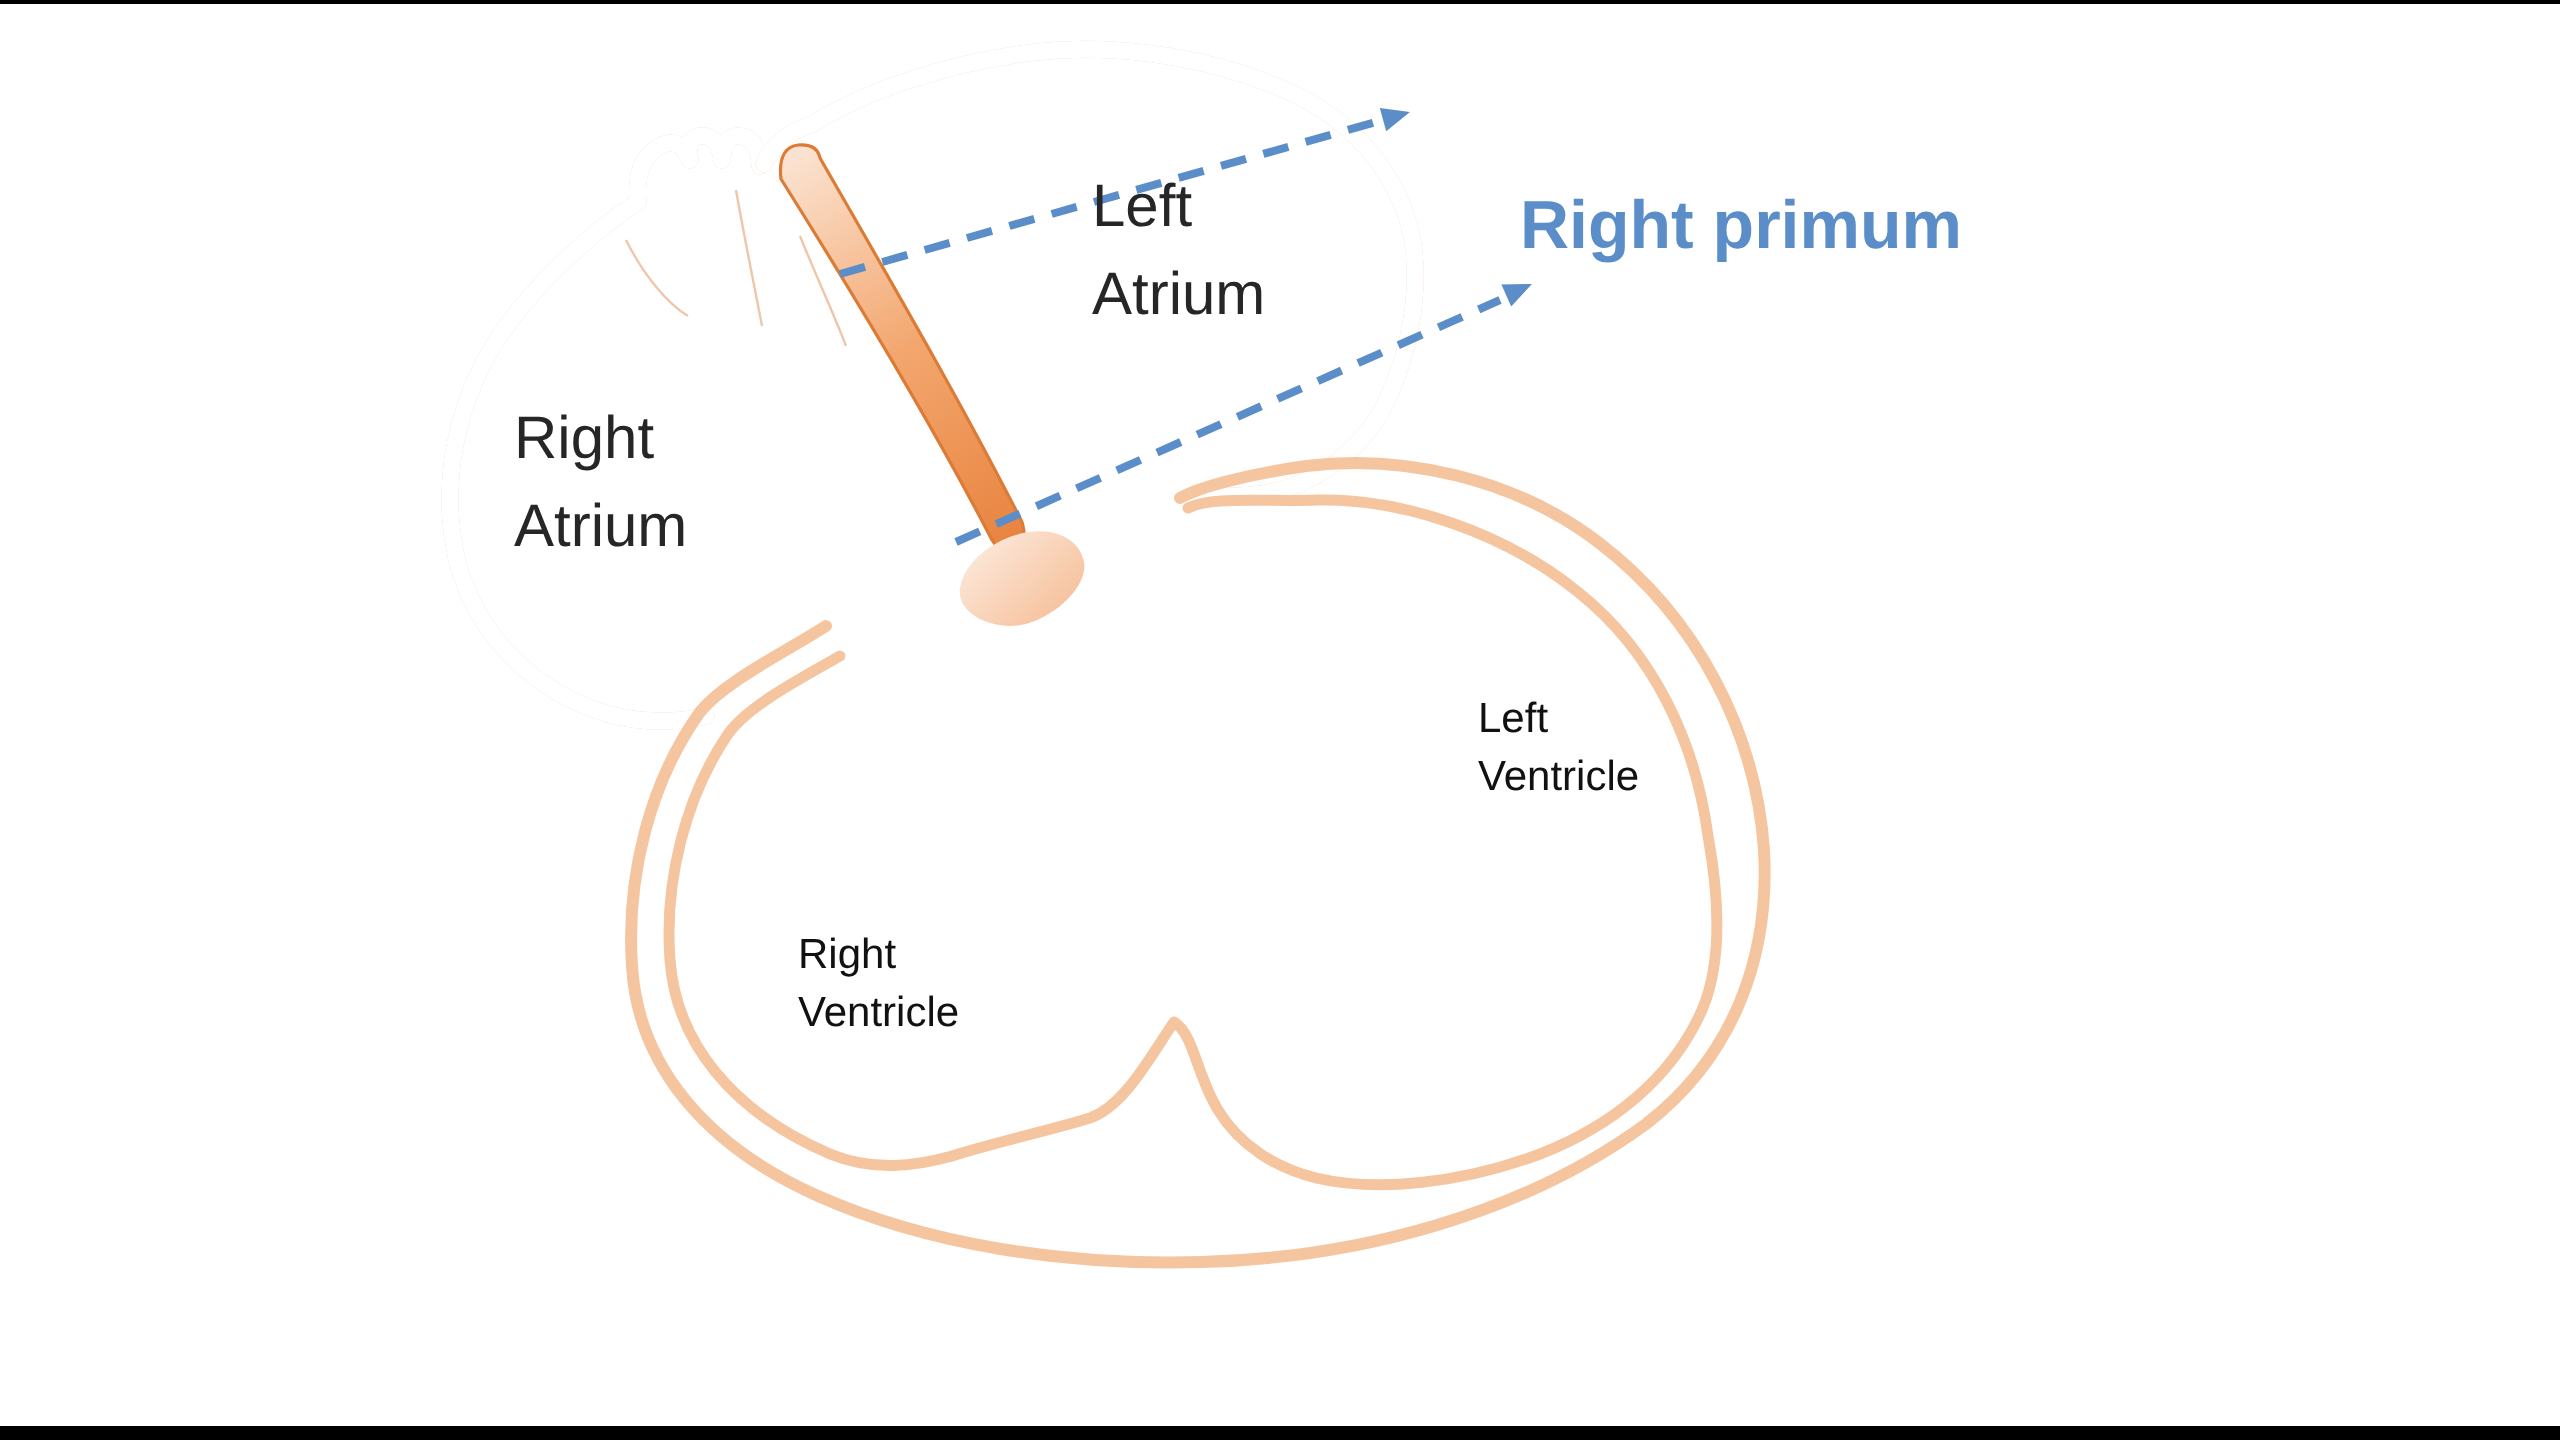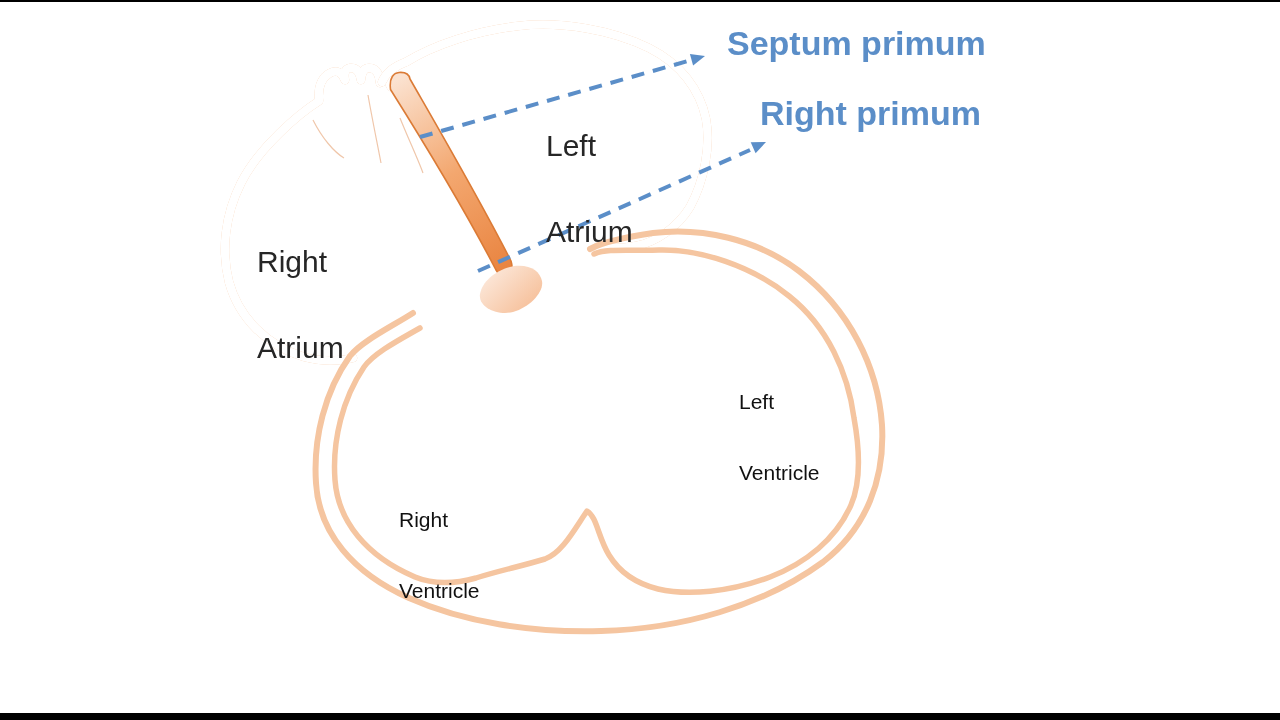--- a/index.html
+++ b/index.html
@@ -5,21 +5,21 @@
   html,body{margin:0;padding:0;background:#fff;}
   #stage{
     position:relative;width:1280px;height:720px;background:#fff;
     overflow:hidden;font-family:"Liberation Sans",sans-serif;
   }
   #drawing{position:absolute;left:0;top:0;}
   .letterbox{position:absolute;left:0;width:1280px;background:#000;}
   #bar-top{top:0;height:2px;}
   #bar-bottom{bottom:0;height:7px;}
   .lbl{position:absolute;color:#262626;line-height:1.45;white-space:nowrap;}
-  .lbl span{display:block;margin-top:42px;}
+  .lbl span{display:block;}
   .atrium-lbl{font-size:30px;}
   .ventricle-lbl{font-size:21px;line-height:1.38;color:#111;}
   .callout{position:absolute;color:#5B8EC8;font-size:34px;font-weight:600;white-space:nowrap;}
 </style>
 </head>
 <body>
 
 <div id="stage">
 
   <svg id="drawing" width="1280" height="720" viewBox="0 0 1280 720">
@@ -82,21 +82,20 @@
     <g stroke="#5B8EC8">
       <path d="M 420,137 L 688,61" fill="none" stroke-width="4" stroke-dasharray="13 9"></path>
       <path d="M 478,271 L 750,150" fill="none" stroke-width="4" stroke-dasharray="13 9"></path>
     </g>
     <g fill="#5B8EC8">
       <polygon points="705,56 693.1,65.6 689.9,54.0" stroke="none"></polygon>
       <polygon points="766,142 755.6,153.2 750.7,142.2" stroke="none"></polygon>
     </g>
   </svg>
 
-  <div class="callout" style="left:727px;top:24px;">Septum primum</div>
 
   <div class="callout" style="left:760px;top:94px;">Right primum</div>
 
   <div class="lbl atrium-lbl" style="left:257px;top:198px;">
     <span>Right</span>
     <span>Atrium</span>
   </div>
 
   <div class="lbl atrium-lbl" style="left:546px;top:82px;">
     <span>Left</span>

